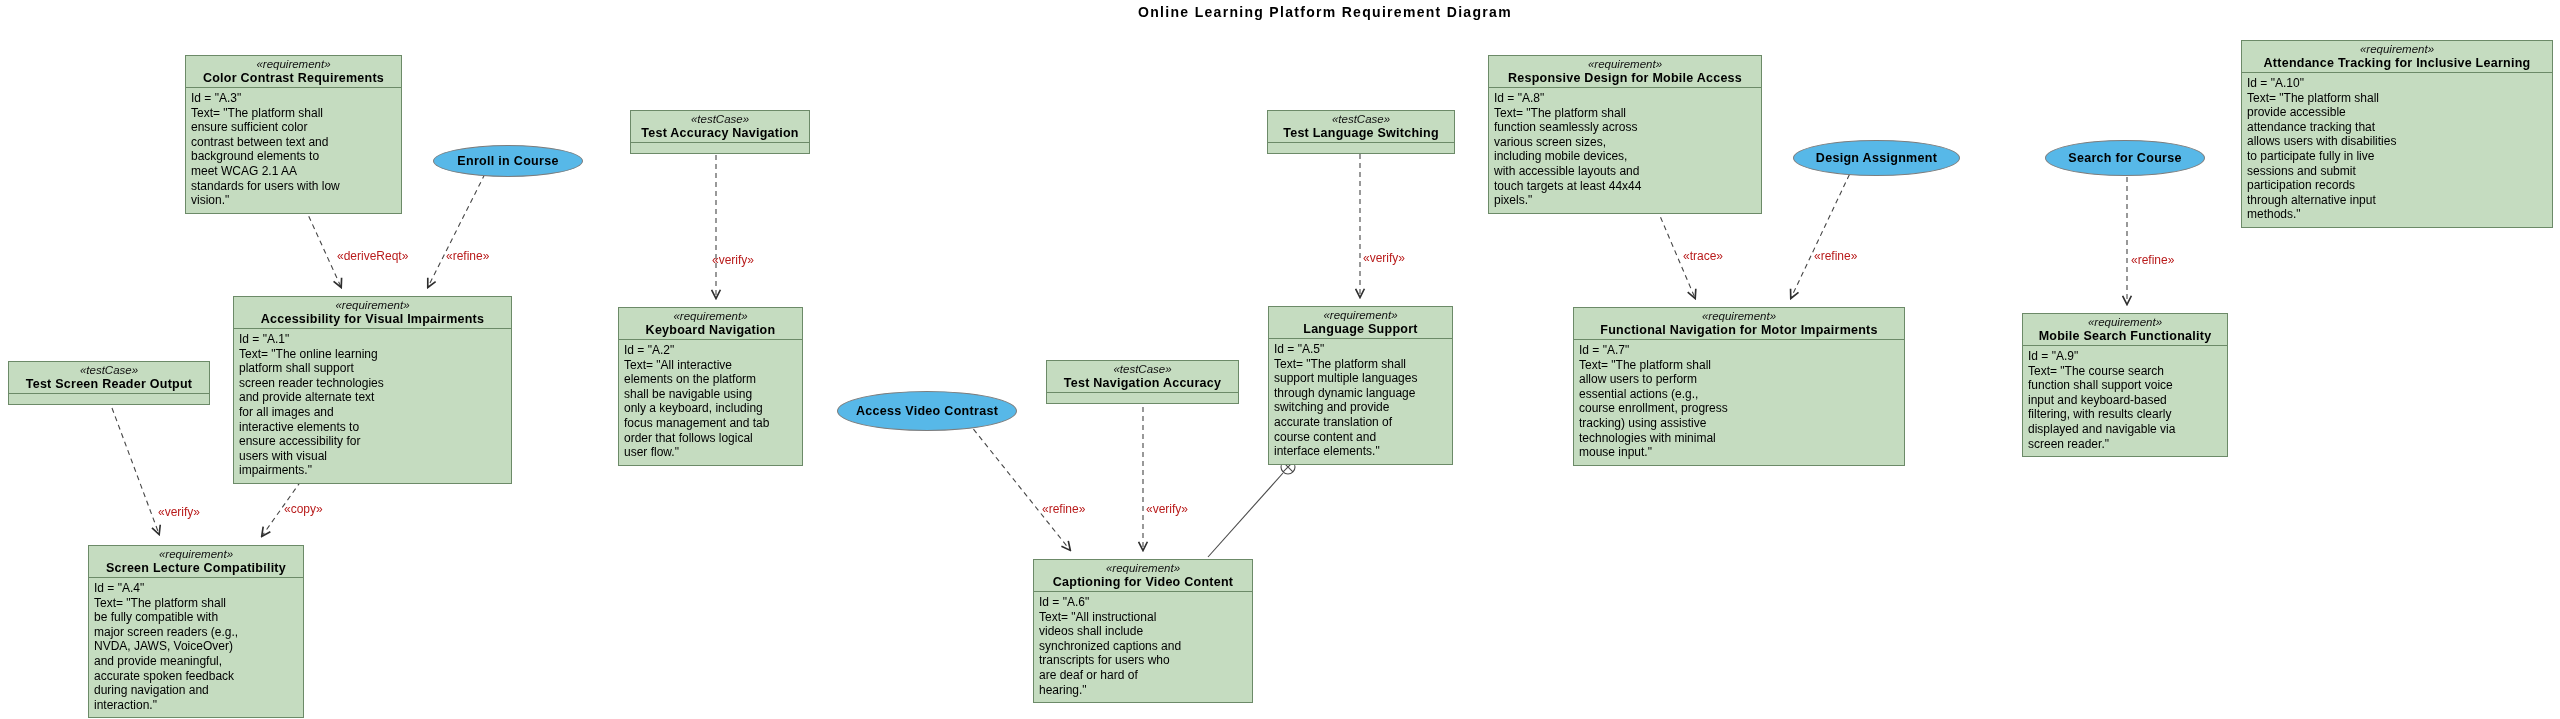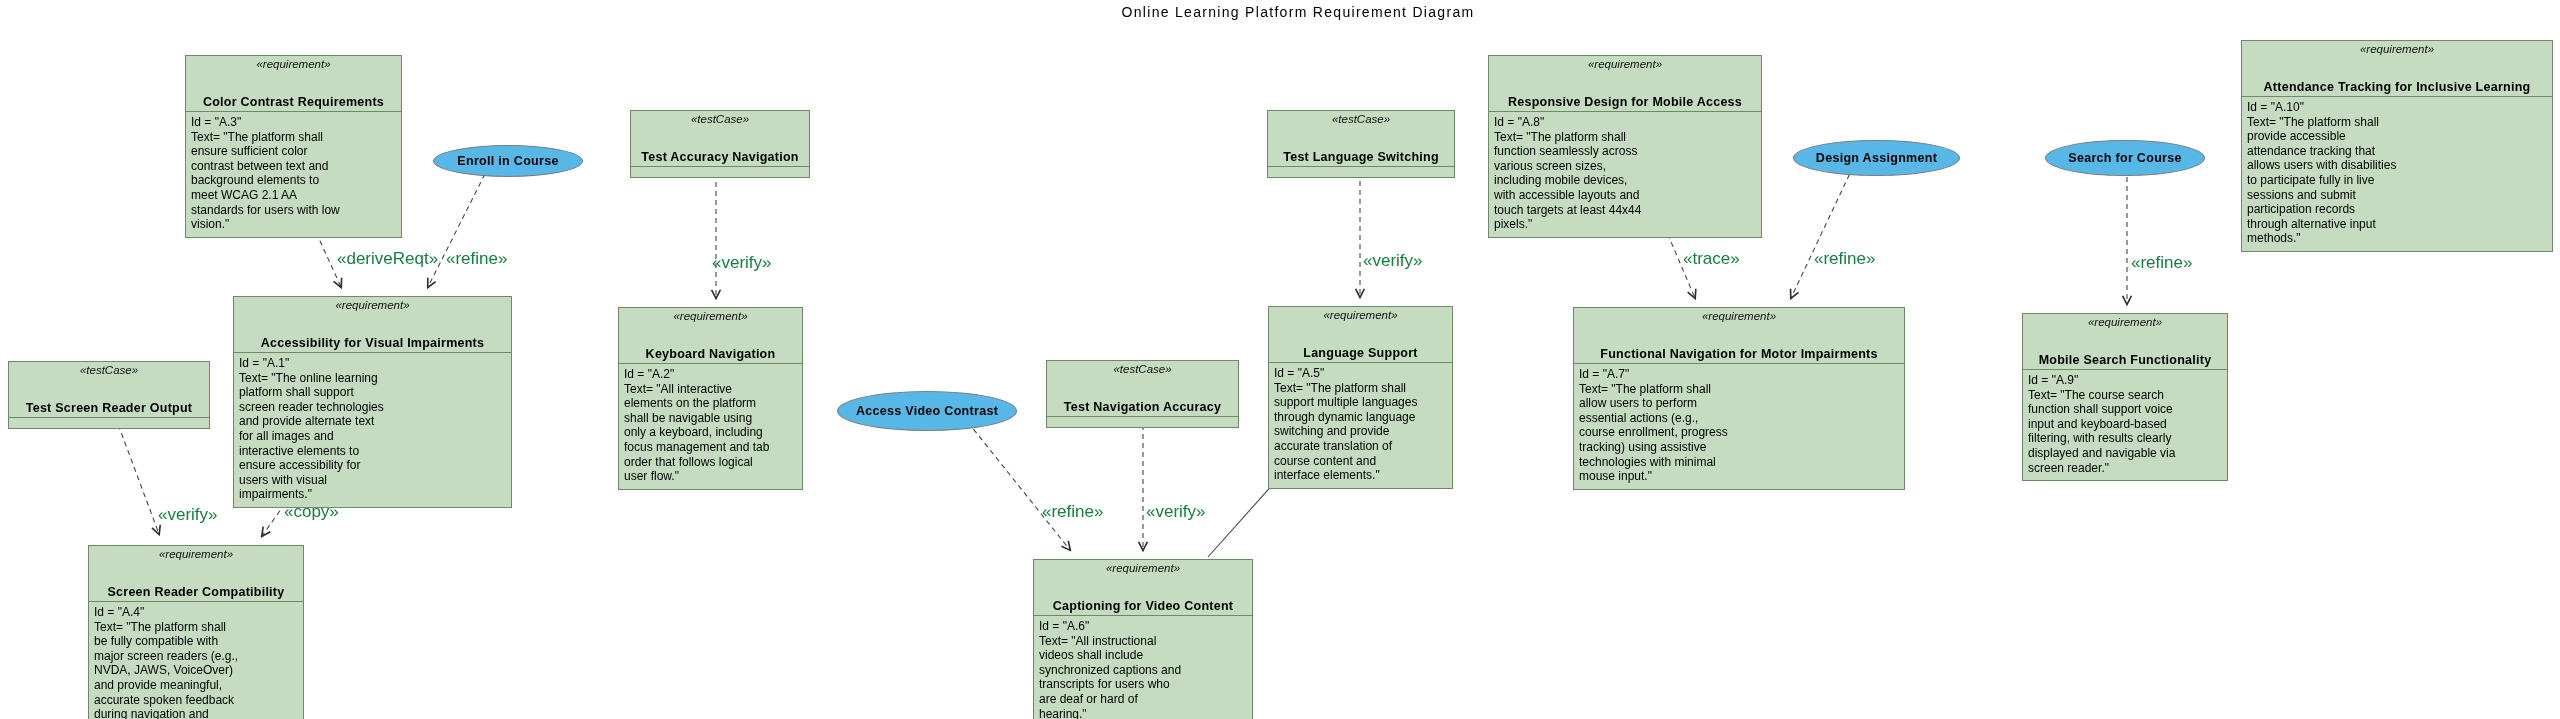--- a/index.html
+++ b/index.html
@@ -6,23 +6,23 @@
   body { font-family: "Liberation Sans", "DejaVu Sans", sans-serif; }
   .canvas {
     position: relative;
     width: 2560px;
     height: 719px;
     background: #ffffff;
     overflow: hidden;
   }
   .diagram-title {
     position: absolute;
-    left: 1068px; top: 4px; width: 460px;
+    left: 1095px; top: 4px; width: 460px;
     text-align: center;
-    font-size: 14px; font-weight: normal; letter-spacing: 1.3px;
+    font-size: 14px; font-weight: bold; letter-spacing: 1.3px;
     color: #000;
   }
   
   .node {
     position: absolute;
     background: #c5dcc0;
     border: 1px solid #6c8a68;
     border-radius: 0;
     box-sizing: border-box;
     color: #000;
@@ -37,21 +37,20 @@
     font-style: italic;
     line-height: 13px;
     color: #101010;
   }
   .node-name {
     font-size: 12.5px;
     font-weight: bold;
     letter-spacing: 0.25px;
     line-height: 15px;
     white-space: nowrap;
-    margin-top: 24px;
   }
   .node-body {
     padding: 3px 5px 5px 5px;
     font-size: 12px;
     line-height: 14.6px;
     white-space: pre-line;
   }
   .tc-strip { height: 10px; }
   
   .usecase {
@@ -61,22 +60,22 @@
     border-radius: 50%;
     box-sizing: border-box;
     display: flex; align-items: center; justify-content: center;
     font-size: 12.5px; font-weight: bold; letter-spacing: 0.3px;
     color: #000;
     white-space: nowrap;
     margin-top: 28px;
   }
   .conn-label {
     position: absolute;
-    font-size: 17px;
-    color: #15803d;
+    font-size: 12px;
+    color: #b91c1c;
     white-space: nowrap;
   }
   svg.edges { position: absolute; left: 0; top: 0; }
 </style>
 </head>
 <body>
 
 <div class="canvas">
 
   <svg class="edges" width="2560" height="719" viewBox="0 0 2560 719">
@@ -150,21 +149,21 @@
 shall be navigable using
 only a keyboard, including
 focus management and tab
 order that follows logical
 user flow."</div>
   </div>
 
   <div class="node" style="left:88px; top:545px; width:216px;">
     <div class="node-hdr">
       <div class="stereo">«requirement»</div>
-      <div class="node-name">Screen Reader Compatibility</div>
+      <div class="node-name">Screen Lecture Compatibility</div>
     </div>
     <div class="node-body">Id =  "A.4"
 Text= "The platform shall
 be fully compatible with
 major screen readers (e.g.,
 NVDA, JAWS, VoiceOver)
 and provide meaningful,
 accurate spoken feedback
 during navigation and
 interaction."</div>

